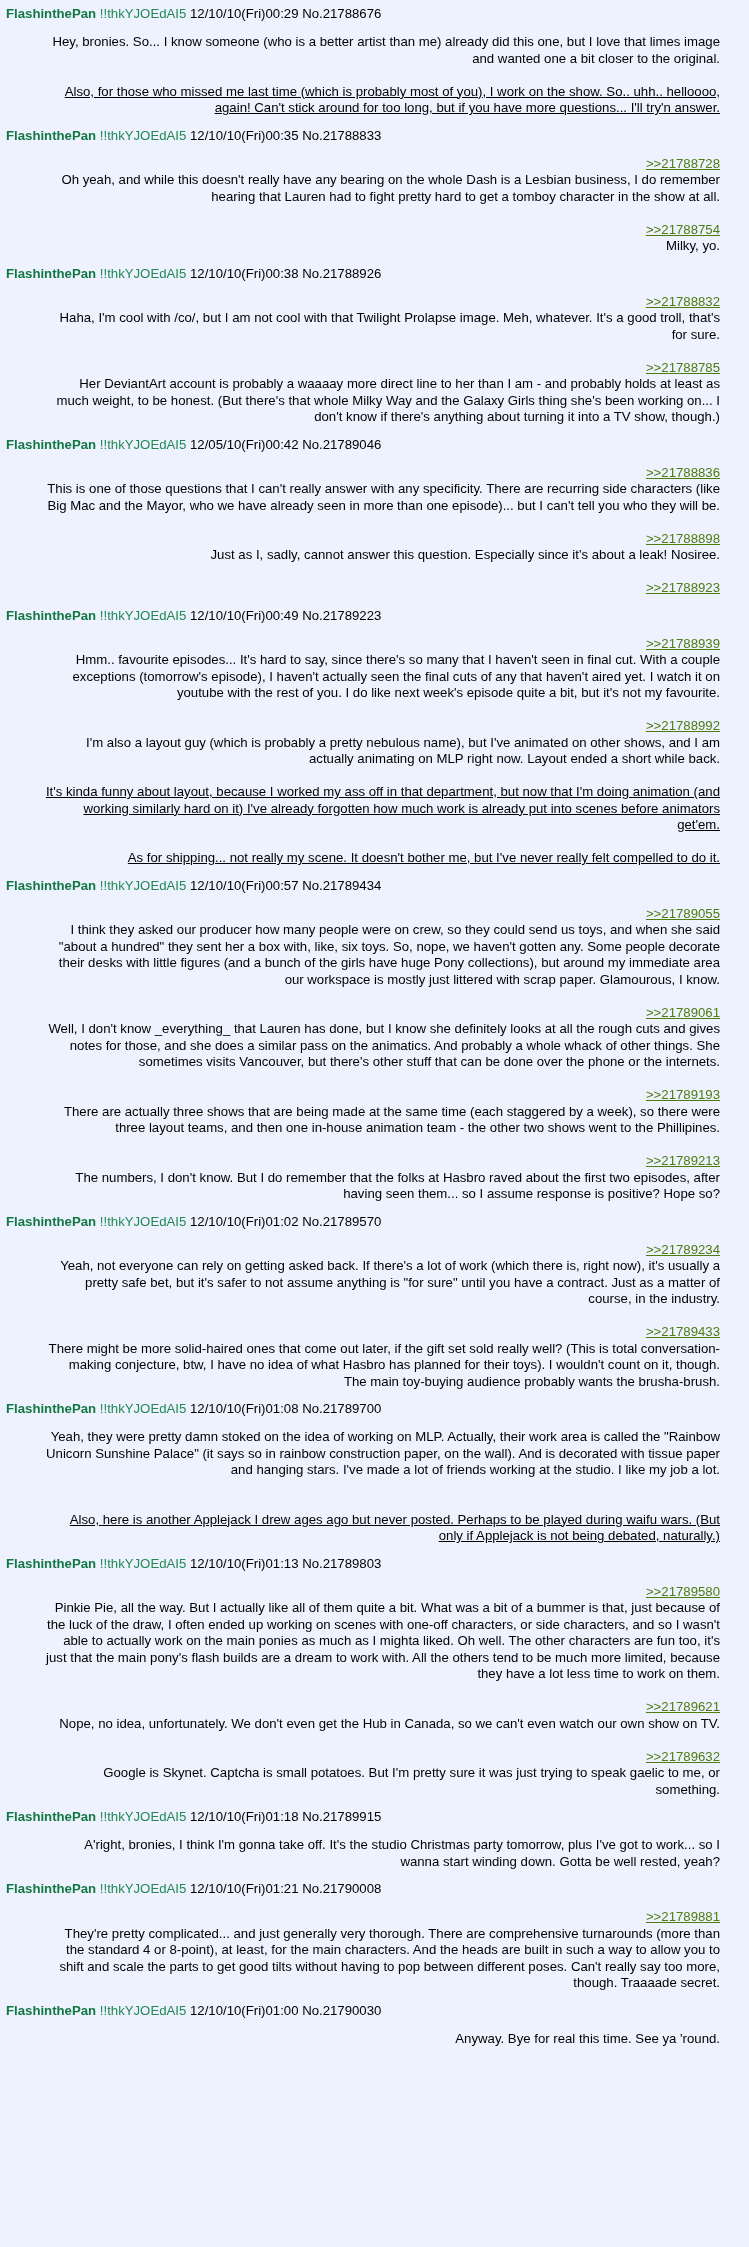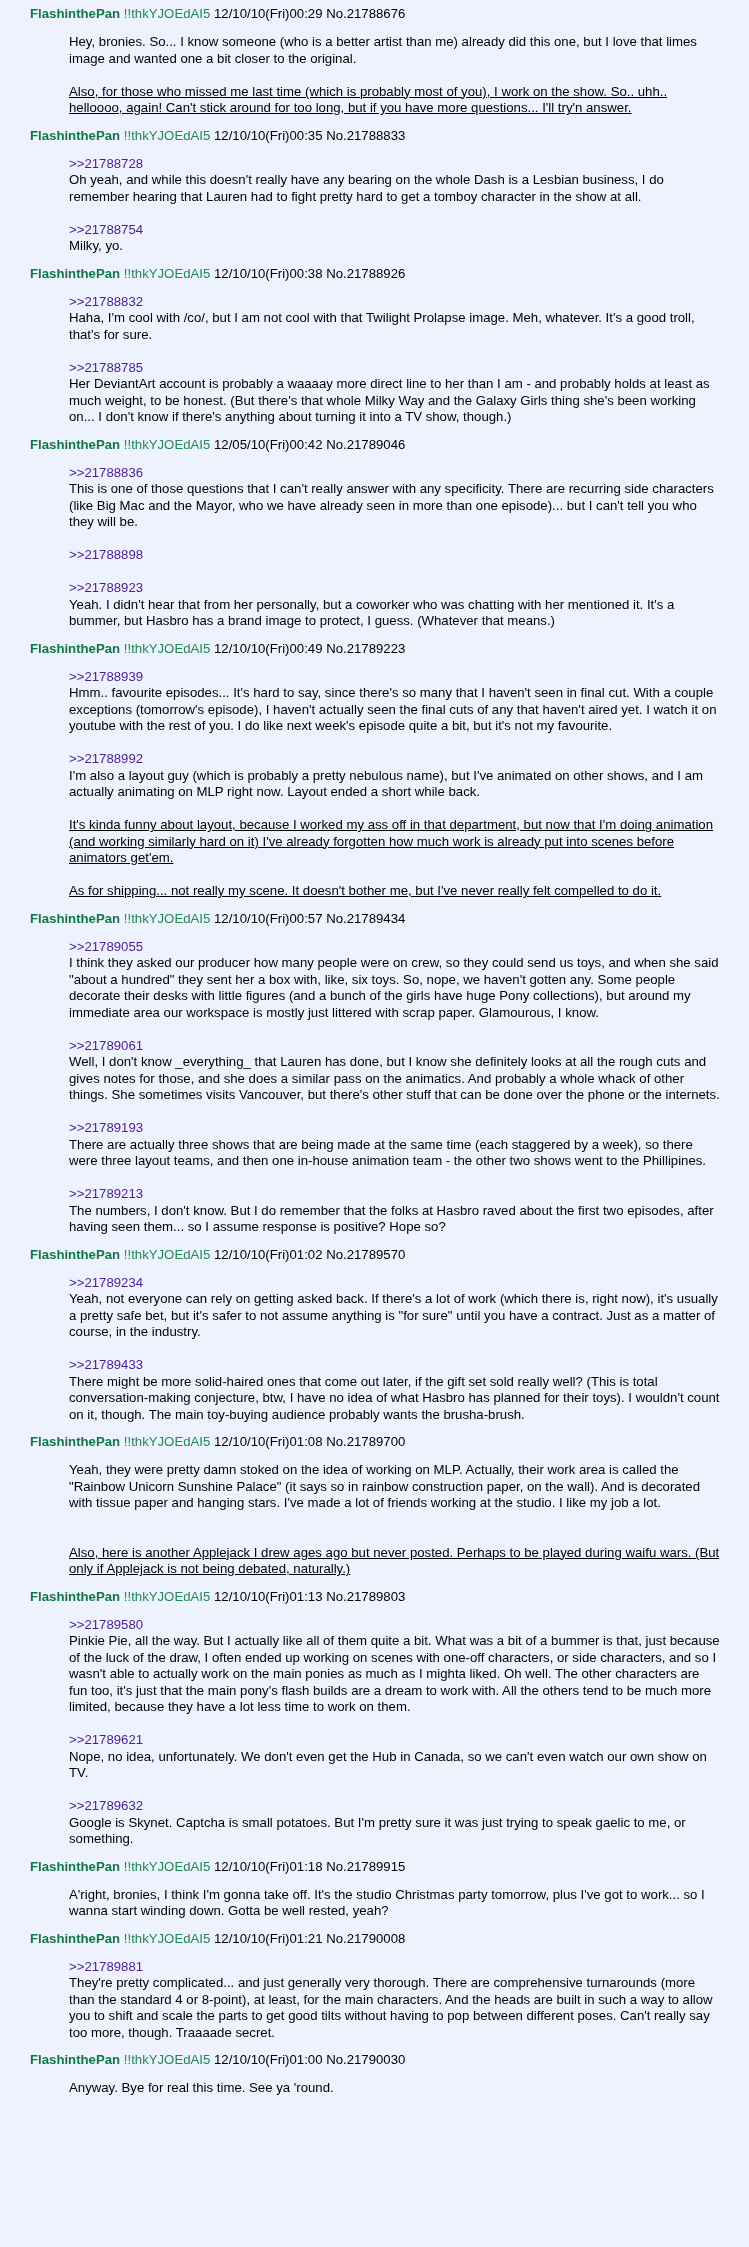--- a/index.html
+++ b/index.html
@@ -13,49 +13,50 @@
       font-family: "Liberation Sans", "DejaVu Sans", sans-serif;
       font-size: 13.2px;
       line-height: 16.5px;
       color: #000000;
     }
     .thread {
       padding: 5px 0 10px 0;
     }
     .post {
       margin: 0 9px 4px 0;
-      padding-left: 24px;
     }
     .post-header {
       padding-left: 6px;
       height: 18px;
       line-height: 18px;
       white-space: nowrap;
     }
     .name {
       color: #117743;
       font-weight: bold;
     }
     .trip {
       color: #228854;
     }
     .meta {
       color: #000000;
     }
     .post-body {
       padding: 11px 20px 6px 45px;
+      text-align: right;
     }
     .segment {
       margin: 0 0 16.5px 0;
     }
     .segment:last-child {
       margin-bottom: 0;
     }
     .quotelink {
-      color: #4c1d95;
+      color: #4d7c0f;
+      text-decoration: underline;
       display: block;
       cursor: pointer;
     }
     .para {
       margin: 0;
     }
     .para + .para {
       margin-top: 16.5px;
       text-decoration: underline;
     }
@@ -124,24 +125,24 @@
       <span class="meta">12/05/10(Fri)00:42</span>
       <span class="meta">No.21789046</span>
     </div>
     <div class="post-body">
         <div class="segment">
           <a class="quotelink">&gt;&gt;21788836</a>
           <div class="para">This is one of those questions that I can't really answer with any specificity. There are recurring side characters (like Big Mac and the Mayor, who we have already seen in more than one episode)... but I can't tell you who they will be.</div>
         </div>
         <div class="segment">
           <a class="quotelink">&gt;&gt;21788898</a>
+          <div class="para">Just as I, sadly, cannot answer this question. Especially since it's about a leak! Nosiree.</div>
         </div>
         <div class="segment">
           <a class="quotelink">&gt;&gt;21788923</a>
-          <div class="para">Yeah. I didn't hear that from her personally, but a coworker who was chatting with her mentioned it. It's a bummer, but Hasbro has a brand image to protect, I guess. (Whatever that means.)</div>
         </div>
       </div>
   </div>
     <div class="post">
     <div class="post-header">
       <span class="name">FlashinthePan</span>
       <span class="trip">!!thkYJOEdAI5</span>
       <span class="meta">12/10/10(Fri)00:49</span>
       <span class="meta">No.21789223</span>
     </div>

